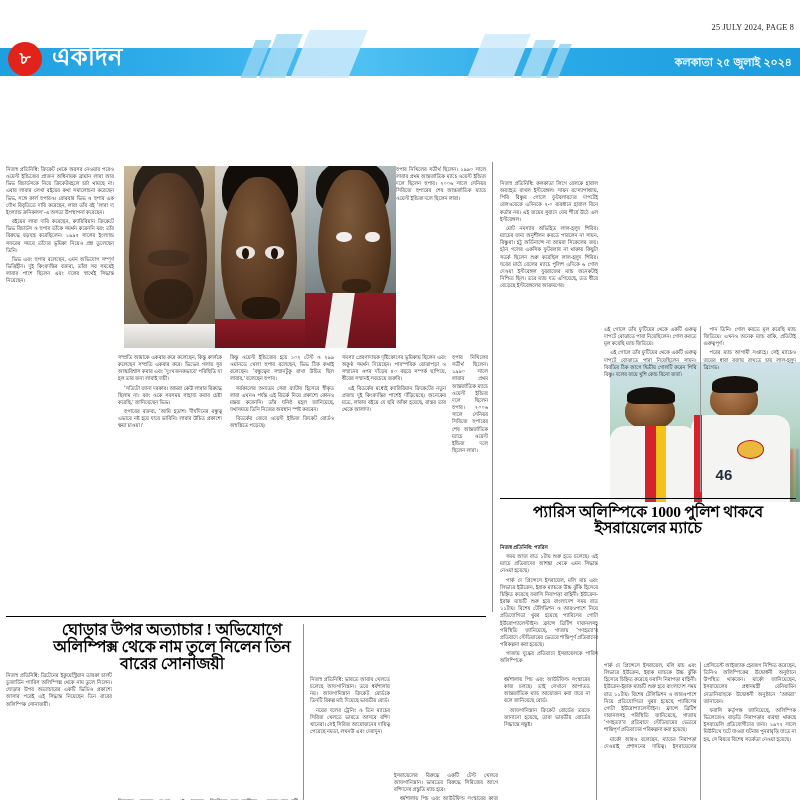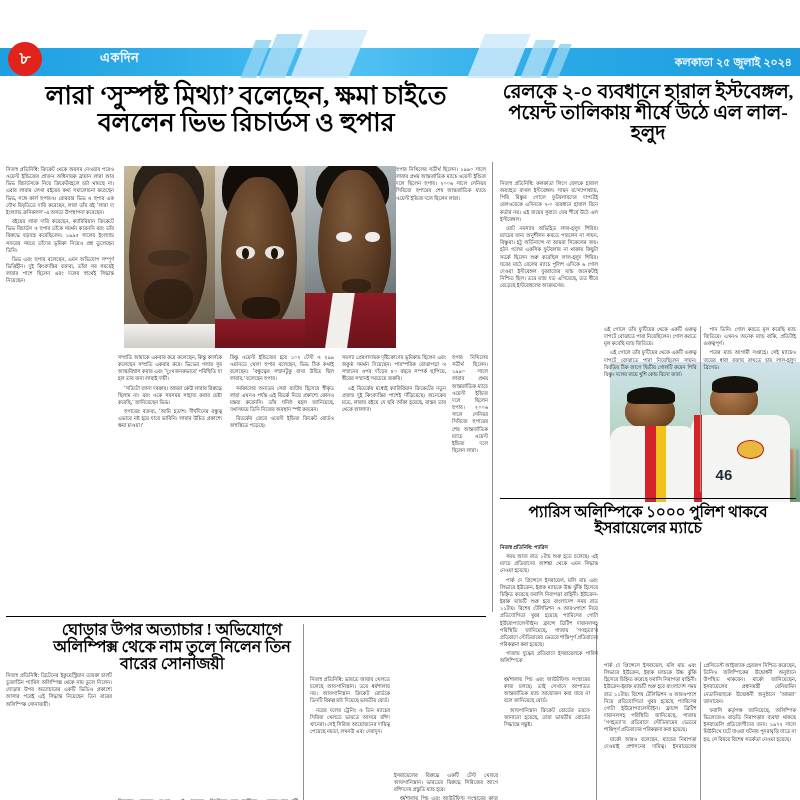--- a/index.html
+++ b/index.html
@@ -66,26 +66,25 @@
     font-family: "Liberation Sans", sans-serif;
   }
   .brand-ekdin {
     position: absolute;
     left: 52px;
     top: 49px;
     height: 18px;
     display: flex;
     align-items: center;
     color: #ffffff;
-    font-size: 13px;
+    font-size: 24px;
     font-weight: bold;
     letter-spacing: .5px;
     z-index: 6;
     font-family: "Liberation Sans", sans-serif;
-    margin-left: 48px;
   }
   .logo-wrap {
     position: absolute;
     left: 300px;
     top: 18px;
     width: 250px;
     height: 60px;
     z-index: 7;
     display: flex;
     align-items: center;
@@ -251,35 +250,33 @@
   <div class="mast-swoosh sw3"></div>
   <div class="mast-swoosh sw4"></div>
   <div class="mast-swoosh sw5"></div>
   <div class="mast-swoosh sw6"></div>
 
   <div class="page-badge">৮</div>
   <div class="brand-ekdin">একদিন</div>
 
 
   <div class="mast-meta">
+    <div>25 JULY 2024, PAGE 8</div>
   </div>
   <div class="mast-date-bn">কলকাতা ২৫ জুলাই ২০২৪</div>
 </div>
 
 <div class="sheet">
 
   <div class="vrule" style="left:492px; top:84px; height:450px;"></div>
 
   <div class="vrule" style="left:303px; top:546px; height:230px;"></div>
 
   <div class="vrule" style="left:596px; top:546px; height:230px;"></div>
 
-  <div class="block" style="left:6px; top:4px; width:480px;">
-    <div class="headline hl-main">লারা ‘সুস্পষ্ট মিথ্যা’ বলেছেন, ক্ষমা চাইতে বললেন ভিভ রিচার্ডস ও হুপার</div>
-  </div>
 
   <div class="block photo" style="left:118px; top:88px; width:272px; height:182px;">
     <div class="portrait-row">
       <div class="pcell p-viv">
         <div class="hair" style="left:10%;top:-6%;width:78%;height:38%;background:#2a2119;"></div>
         <div class="face skinA" style="left:6%;top:4%;width:86%;height:86%;"></div>
         <div class="pf" style="left:26%;top:46%;width:46%;height:9%;background:#3a2a1c;border-radius:40%;opacity:.6;"></div>
         <div class="pf" style="left:22%;top:62%;width:54%;height:22%;background:#2b1d12;border-radius:44% 44% 50% 50%;opacity:.75;"></div>
         <div class="white-kit" style="left:0;bottom:0;width:100%;height:13%;"></div>
       </div>
@@ -329,23 +326,20 @@
   </div>
 
   <div class="block cols" style="left:396px; top:88px; width:90px; height:185px; column-count:1;">
     <p>হুপার নিখিলের সতীর্থ ছিলেন। ১৯৯০ সালে লারার প্রথম আন্তর্জাতিক ম্যাচে ওয়েস্ট ইন্ডিজ দলে ছিলেন হুপার। ২০০৬ সালে সেনিয়র সিরিজে হুপারের শেষ আন্তর্জাতিক ম্যাচে ওয়েস্ট ইন্ডিজ দলে ছিলেন লারা।</p>
   </div>
 
   <div class="block cols" style="left:452px; top:276px; width:36px; height:252px; column-count:1;">
     <p>হুপার নিখিলের সতীর্থ ছিলেন। ১৯৯০ সালে লারার প্রথম আন্তর্জাতিক ম্যাচে ওয়েস্ট ইন্ডিজ দলে ছিলেন হুপার। ২০০৬ সালে সেনিয়র সিরিজে হুপারের শেষ আন্তর্জাতিক ম্যাচে ওয়েস্ট ইন্ডিজ দলে ছিলেন লারা।</p>
   </div>
 
-  <div class="block" style="left:500px; top:4px; width:296px;">
-    <div class="headline hl-right">রেলকে ২-০ ব্যবধানে হারাল ইস্টবেঙ্গল, পয়েন্ট তালিকায় শীর্ষে উঠে এল লাল-হলুদ</div>
-  </div>
 
   <div class="block photo p-foot" style="left:604px; top:102px; width:192px; height:140px;">
     <div class="blur-crowd"></div>
 
     <div class="pf" style="left:8%;top:22%;width:26%;height:26%;border-radius:48% 48% 44% 44%;background:radial-gradient(ellipse at 40% 32%,#a9754a,#7a4f2c 60%,#4e3019);"></div>
     <div class="pf" style="left:9%;top:18%;width:25%;height:12%;background:#14100c;border-radius:50% 50% 20% 20%;"></div>
     <div class="jersey-eb" style="left:0%;top:46%;width:44%;height:54%;border-radius:18% 12% 0 0;"></div>
     <div class="stripe-red" style="left:18%;top:46%;width:6%;height:54%;"></div>
     <div class="stripe-yel" style="left:24%;top:46%;width:5%;height:54%;"></div>
 
@@ -365,21 +359,21 @@
   <div class="block cols" style="left:604px; top:248px; width:192px; height:166px; column-count:2;">
     <p>এই গোলে তাঁর ফুটিয়ের থেকে একটি গুরুত্ব দাপটে বোঝাতে পারা নিয়েছিলেন। গোল করতে মূল করেছি ম্যাচ জিতিয়ে।</p>
     <p>এই গোলে তাঁর ফুটিয়ের থেকে একটি গুরুত্ব দাপটে বোঝাতে পারা নিয়েছিলেন সায়ন। বিরতির ঠিক আগে দ্বিতীয় গোলটি করেন পিবি বিষ্ণু। দলের জয়ে খুশি কোচ বিনো জর্জ।</p>
     <p>পান তিনি। গোল করতে মূল করেছি ম্যাচ জিতিয়ে। এখনও অনেক ম্যাচ বাকি, প্রতিটাই গুরুত্বপূর্ণ।</p>
     <p>পরের ম্যাচ আগামী সপ্তাহে। সেই ম্যাচেও জয়ের ধারা বজায় রাখতে চায় লাল-হলুদ ব্রিগেড।</p>
   </div>
 
   <div class="block rule-h" style="left:500px; top:420px; width:296px;"></div>
 
   <div class="block" style="left:500px; top:426px; width:296px;">
-    <div class="headline hl-sub">প্যারিস অলিম্পিকে ১০০০ পুলিশ থাকবে ইসরায়েলের ম্যাচে</div>
+    <div class="headline hl-sub">প্যারিস অলিম্পিকে 1000 পুলিশ থাকবে ইসরায়েলের ম্যাচে</div>
   </div>
 
   <div class="block cols" style="left:500px; top:466px; width:98px; height:310px; column-count:1;">
     <p class="byline">নিজস্ব প্রতিনিধি: প্যারিস</p>
     <p>সময় আজ রাত ১টায় শুরু হতে চলেছে। এই ম্যাচে প্রতিবাদের আশঙ্কা থেকে এমন সিদ্ধান্ত নেওয়া হয়েছে।</p>
     <p>পার্ক দে প্রিন্সেসে ইসরায়েল, মলি মাচ এবং লিভারে ইউক্রেন, ইরাক ম্যাচকে উচ্চ ঝুঁকি হিসেবে চিহ্নিত করেছে ফরাসি নিরাপত্তা বাহিনী। ইউক্রেন-ইরাক ম্যাচটি শুরু হবে বাংলাদেশ সময় রাত ১১টায়। বিশেষ টেলিভিশন ও আরওপাশে নিয়ে প্রতিযোগিতা খুবর হয়েছে প্যারিসের গোটা ইউরোপ্যালেস্টাইন। ফ্রান্সে ব্রিটিশ দাবানলসহ পরিস্থিতি জানিয়েছে, গাজায় ‘গণহত্যা’র প্রতিবাদে স্টেডিয়ামের ভেতরে শান্তিপূর্ণ প্রতিবাদের পরিকল্পনা করা হয়েছে।</p>
     <p>গাজায় যুদ্ধের প্রতিবাদে ইসরায়েলকে পারিস অলিম্পিকে</p>
   </div>
 
   <div class="block cols" style="left:604px; top:584px; width:192px; height:192px; column-count:2;">

